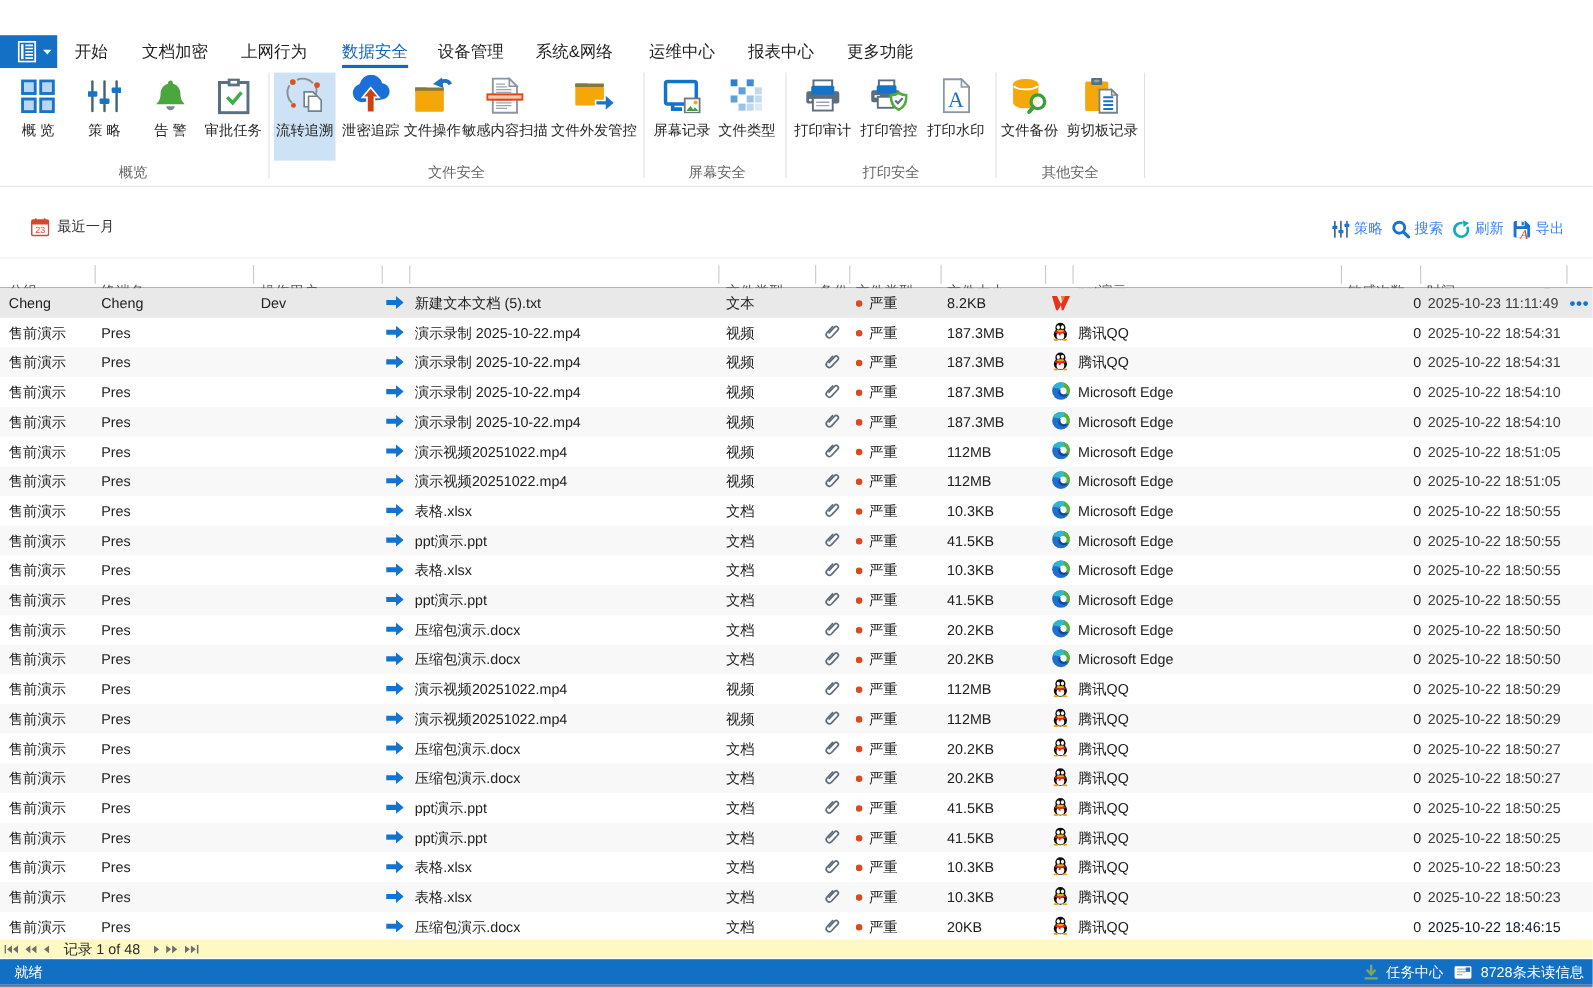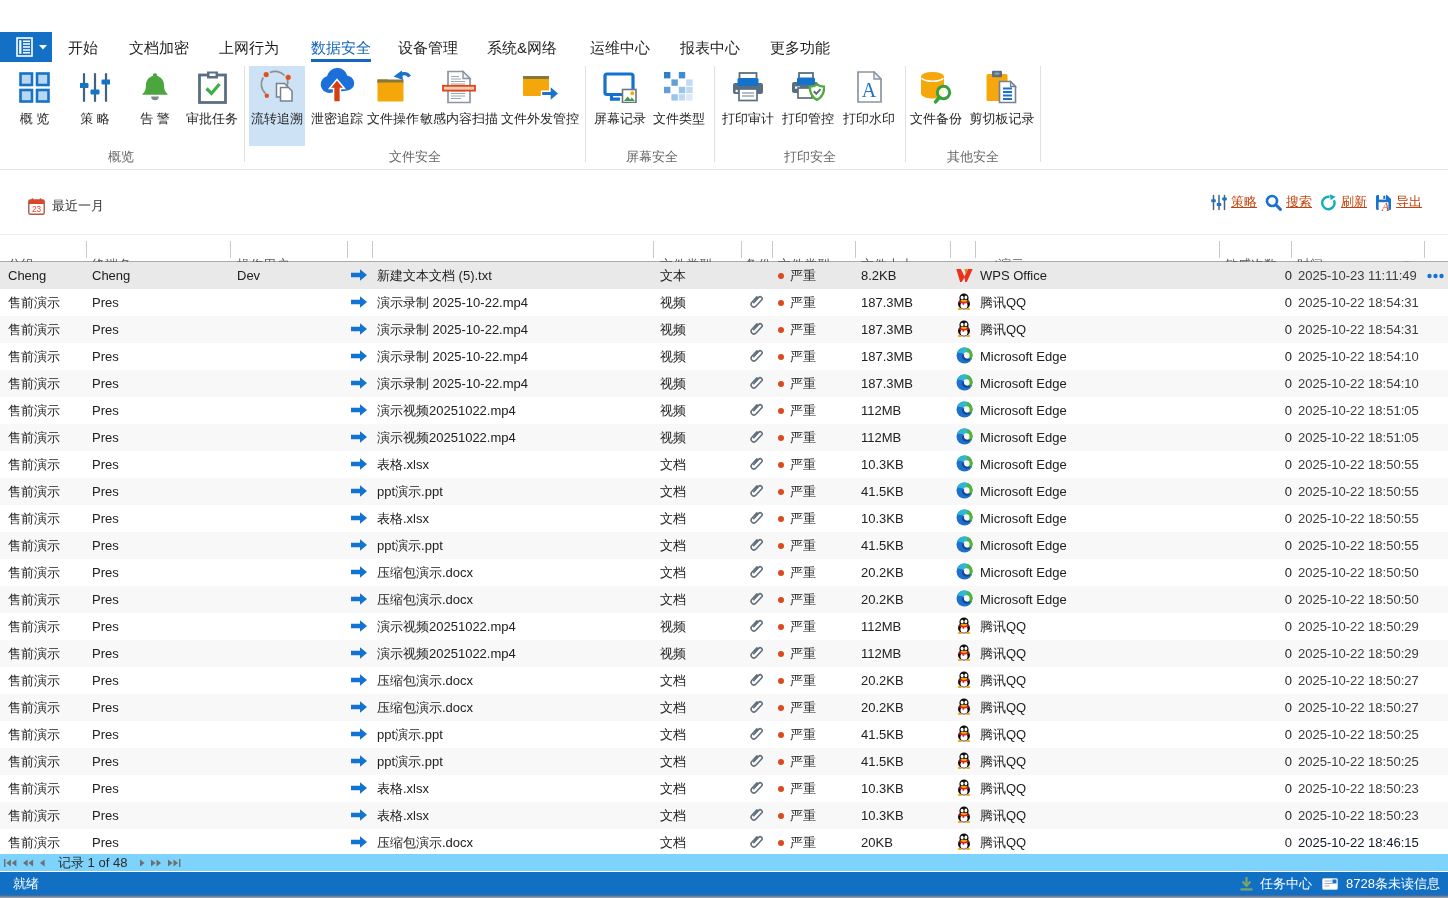--- a/index.html
+++ b/index.html
@@ -31,39 +31,39 @@
 .ri .ic { height:42px; display:flex; align-items:center; justify-content:center; }
 .ri .lb { margin-top:2px; font-size:13px; color:#262626; white-space:nowrap; }
 .ri.sel { background:#cde2f5; top:4px; height:80px; }
 .glabel { position:absolute; top:86px; font-size:13px; color:#666; text-align:center; white-space:nowrap; }
 .vsep { position:absolute; top:4px; height:96px; width:1px; background:#e0e0e0; }
 
 
 #toolbar { position:absolute; left:0; top:170px; width:1448px; height:64px; background:#fff; }
 #tb-left { position:absolute; left:28px; top:24px; height:24px; display:flex; align-items:center; font-size:13px; color:#333; }
 #tb-left span { margin-left:7px; }
-#tb-right { position:absolute; right:26px; top:23px; height:24px; display:flex; align-items:flex-start; font-size:13px; color:#c2410c;text-decoration:underline; }
+#tb-right { position:absolute; right:26px; top:23px; height:24px; display:flex; align-items:flex-end; font-size:13px; color:#3b82f6; }
 #tb-right .grp { display:flex; align-items:center; margin-left:8px; }
 #tb-right .grp svg { margin-right:4px; }
 
 
 #grid { position:absolute; left:0; top:234px; width:1448px; }
 .hrow { position:relative; height:28px; border-top:1px solid #ededed; border-bottom:1px solid #ababab; background:#fff; }
 .hc { position:absolute; top:16px; height:27px; line-height:28px; font-size:13px; color:#595959; white-space:nowrap; overflow:hidden; }
 .hs { position:absolute; top:6px; height:17px; width:1px; background:#c9c9c9; }
 .row { position:relative; height:27px; background:#fff; }
 .row.alt { background:#f8f8f8; }
 .row.sel { background:#e9e9e9; }
 .c { position:absolute; top:0; height:27px; line-height:27px; font-size:13px; color:#212121; white-space:nowrap; overflow:hidden; }
 .c svg { vertical-align:middle; }
 .cr { text-align:right; }
 .dot { display:inline-block; width:6px; height:6px; border-radius:50%; background:#db4a1e; margin-right:6px; vertical-align:1px; }
 
 
-#pager { position:absolute; left:0; top:854px; width:1448px; height:17px; background:#7dd3fc; display:flex; align-items:center; font-size:13px; color:#2c2c2c; }
+#pager { position:absolute; left:0; top:854px; width:1448px; height:17px; background:#fef9c3; display:flex; align-items:center; font-size:13px; color:#2c2c2c; }
 #statusbar { position:absolute; left:0; top:872px; width:1448px; height:23px; background:#1170c4; color:#fff; font-size:13px; }
 #statusedge { position:absolute; left:0; top:895px; width:1448px; height:3px; background:linear-gradient(#33609c,#a7a7a7); }
 #status-left { position:absolute; left:13px; top:0; line-height:23px; }
 #status-right { position:absolute; right:8px; top:0; height:23px; display:flex; align-items:center; }
 </style>
 </head>
 <body>
 <div id="app">
 
 
@@ -394,21 +394,20 @@
             <path d="M9 0.2 L16 6 L9 11.8 L9 8.3 L0 8.3 L0 3.7 L9 3.7 Z" fill="#1274d2"></path>
           </svg></div>
         <div class="c" style="left:377px;width:276px;">新建文本文档 (5).txt</div>
         <div class="c" style="left:660px;width:81px;">文本</div>
         <div class="c" style="left:778px;width:77px;"><span class="dot"></span>严重</div>
         <div class="c" style="left:861px;width:89px;">8.2KB</div>
         <div class="c" style="left:956px;width:18px"><svg width="17" height="15" viewBox="0 0 17 15" style="vertical-align:-3px">
             <path d="M0.3 1h4.6l3.6 7.4L12.1 1h4.6l-5.9 13h-1.6l-0.7-4.6L5.7 14H4.1z" fill="#e8321c"></path>
             <path d="M8.5 1h3.6l-2.6 5.4z" fill="#f07f1c"></path>
           </svg></div>
-        <div class="c" style="left:980px;width:239px;">WPS Office</div>
         <div class="c cr" style="left:1219px;width:72px;text-align:right;;width:73px">0</div>
         <div class="c" style="left:1298px;width:126px;;color:#3d3d3d">2025-10-23 11:11:49</div>
         <div class="c" style="left:1427px;width:20px"><svg width="17" height="6" viewBox="0 0 17 6" style="vertical-align:1px">
             <circle cx="2.5" cy="3" r="2.2" fill="#1274d2"></circle>
             <circle cx="8.5" cy="3" r="2.2" fill="#1274d2"></circle>
             <circle cx="14.5" cy="3" r="2.2" fill="#1274d2"></circle>
           </svg></div>
       </div>
 <div class="row">
         <div class="c" style="left:8px;width:78px;">售前演示</div>

